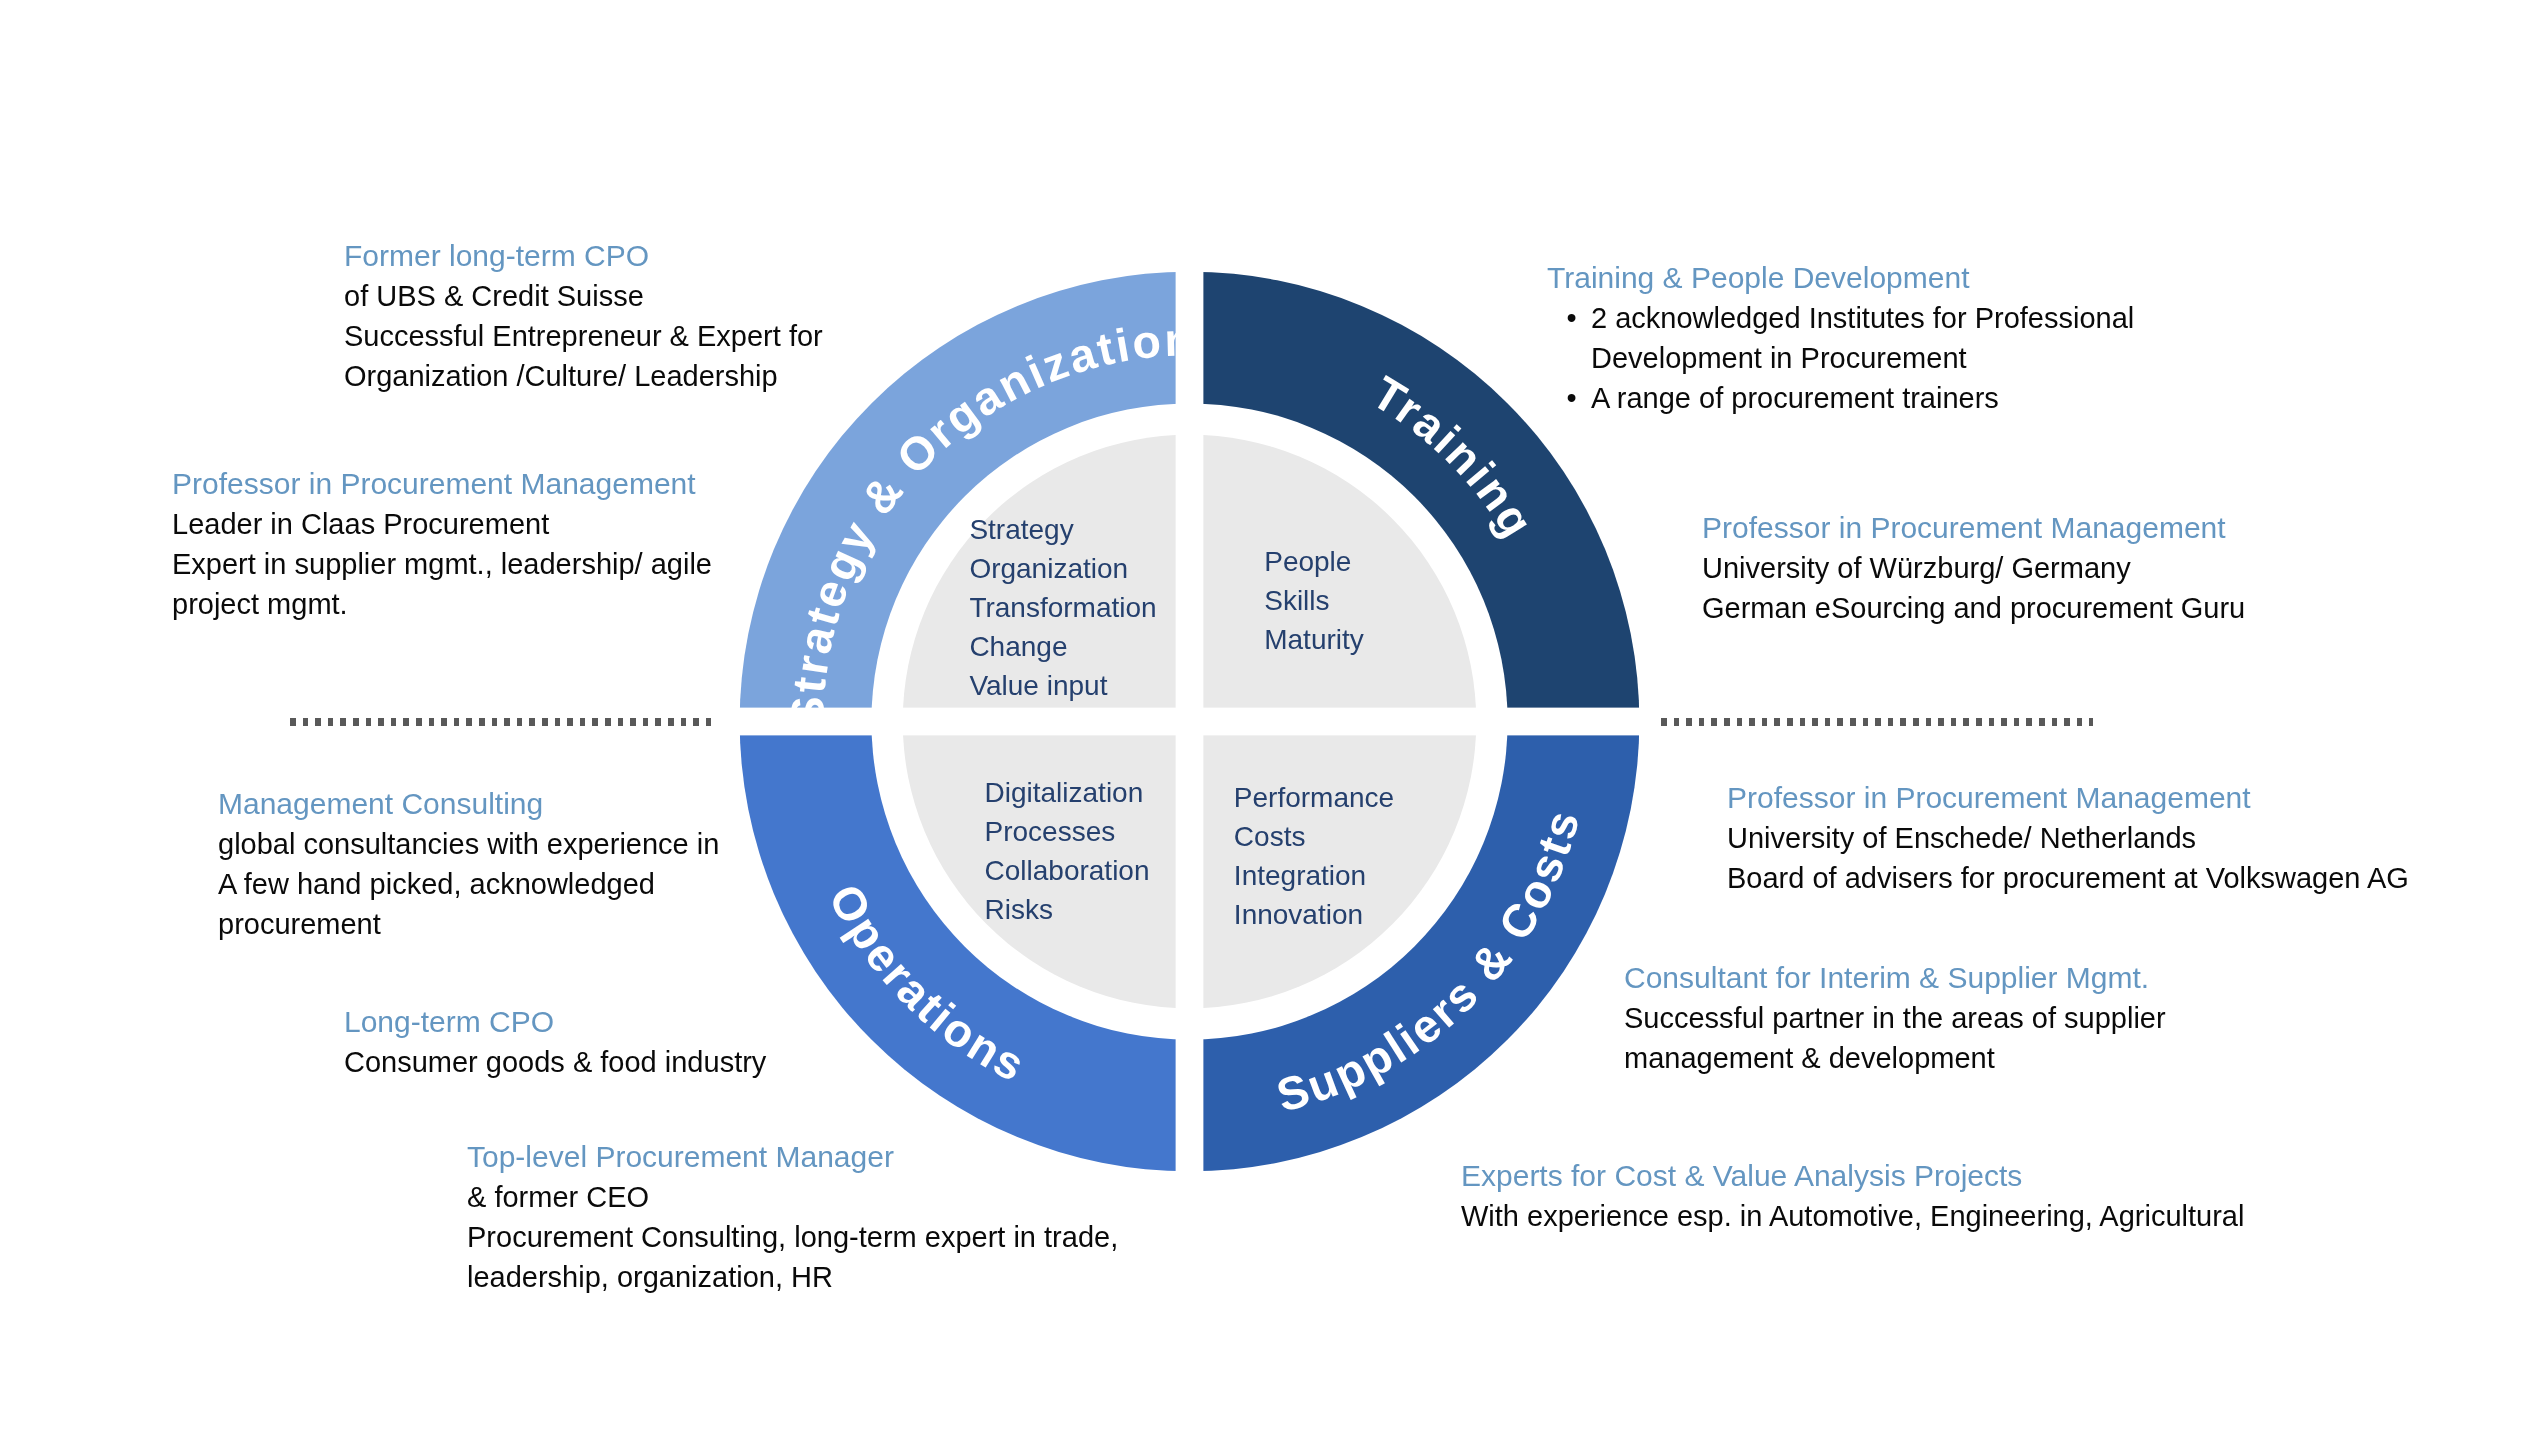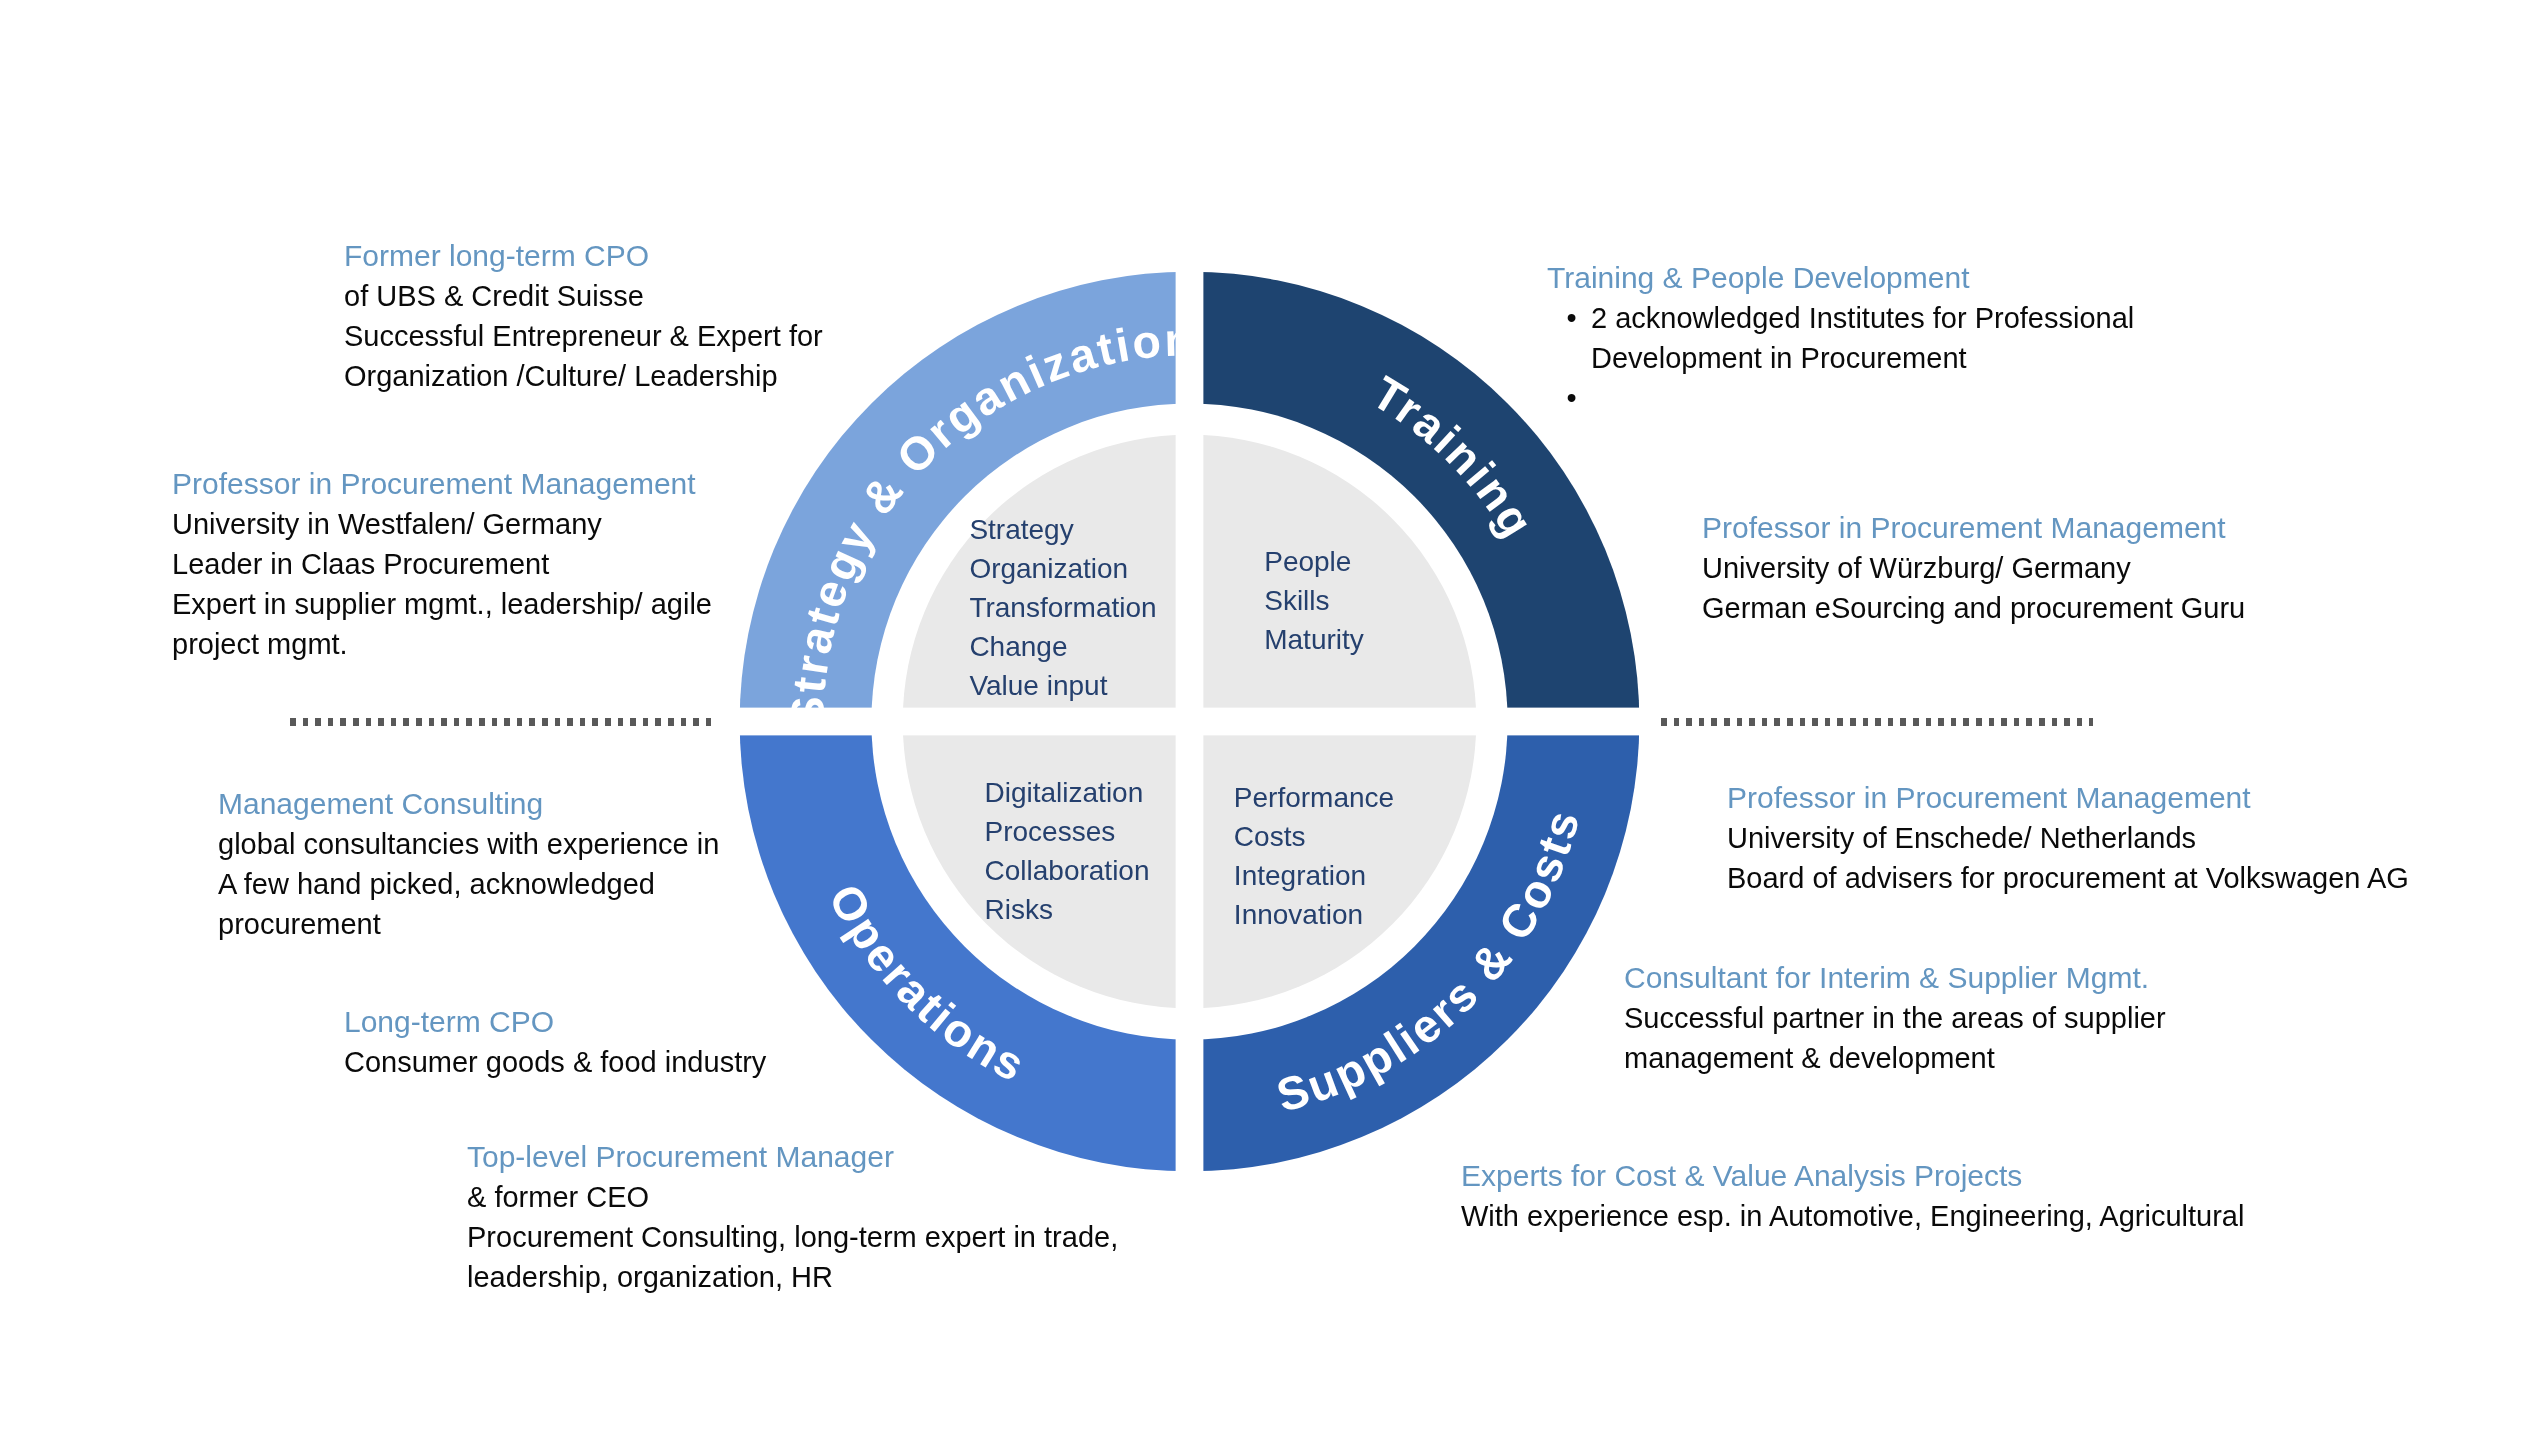--- a/index.html
+++ b/index.html
@@ -89,21 +89,20 @@
 
   <div class="note" style="left:344px;top:236px">
     <div class="nh">Former long-term CPO</div>
     <div>of UBS &amp; Credit Suisse</div>
     <div>Successful Entrepreneur &amp; Expert for</div>
     <div>Organization /Culture/ Leadership</div>
   </div>
 
   <div class="note" style="left:172px;top:464px">
     <div class="nh">Professor in Procurement Management</div>
-    <div>University in Westfalen/ Germany</div>
     <div>Leader in Claas Procurement</div>
     <div>Expert in supplier mgmt., leadership/ agile</div>
     <div>project mgmt.</div>
   </div>
 
   <div class="note" style="left:218px;top:784px">
     <div class="nh">Management Consulting</div>
     <div>global consultancies with experience in</div>
     <div>A few hand picked, acknowledged</div>
     <div>procurement</div>
@@ -125,20 +124,21 @@
     <div class="nh">Training &amp; People Development</div>
     <div class="brow">
       <span class="bdot">•</span>
       <div>
         <div>2 acknowledged Institutes for Professional</div>
         <div>Development in Procurement</div>
       </div>
     </div>
     <div class="brow">
       <span class="bdot">•</span>
+      <div>A range of procurement trainers</div>
     </div>
   </div>
 
   <div class="note" style="left:1702px;top:508px">
     <div class="nh">Professor in Procurement Management</div>
     <div>University of Würzburg/ Germany</div>
     <div>German eSourcing and procurement Guru</div>
   </div>
 
   <div class="note" style="left:1727px;top:778px">

